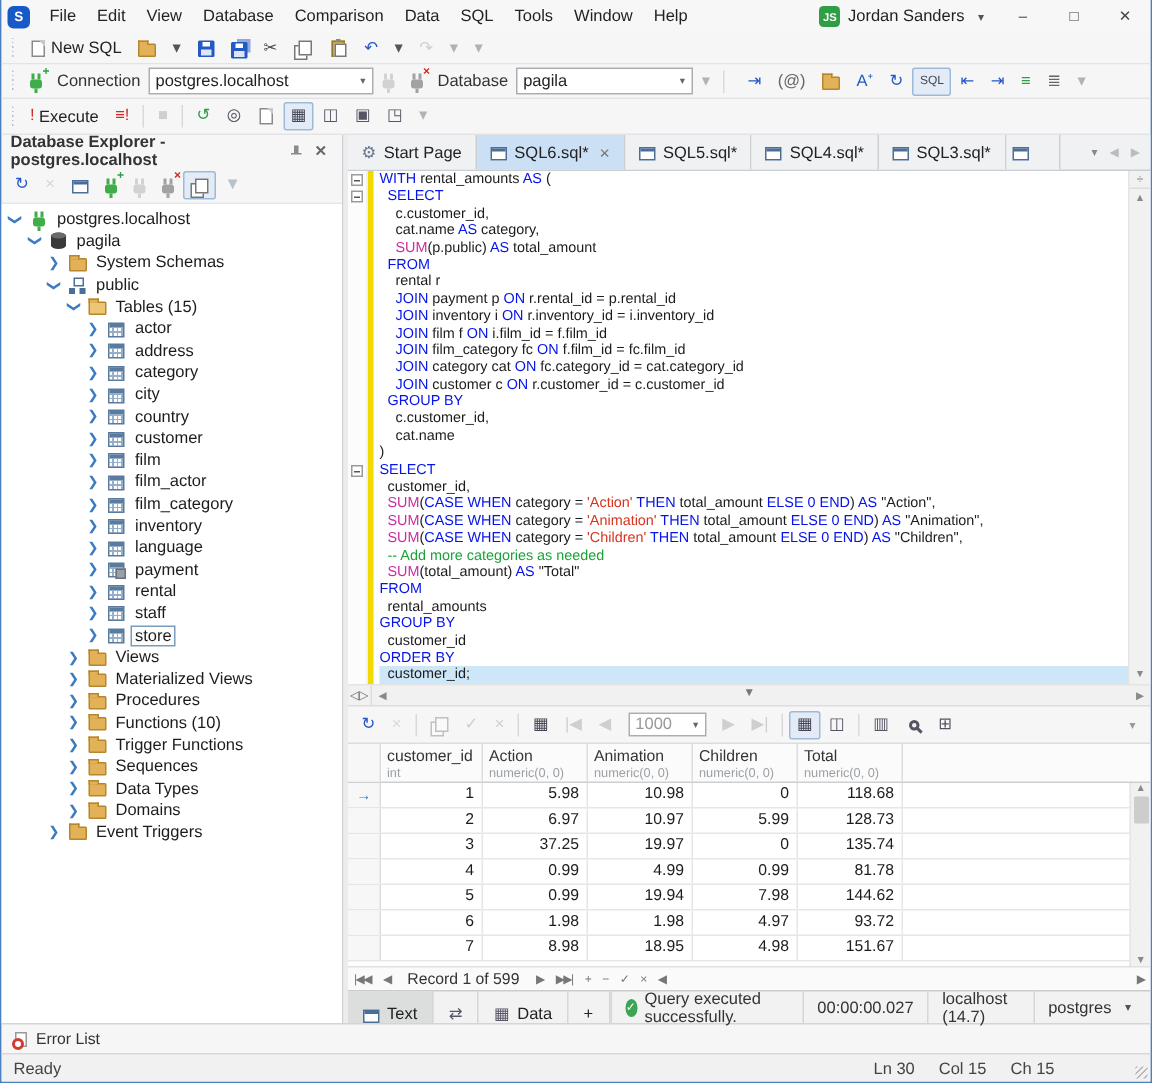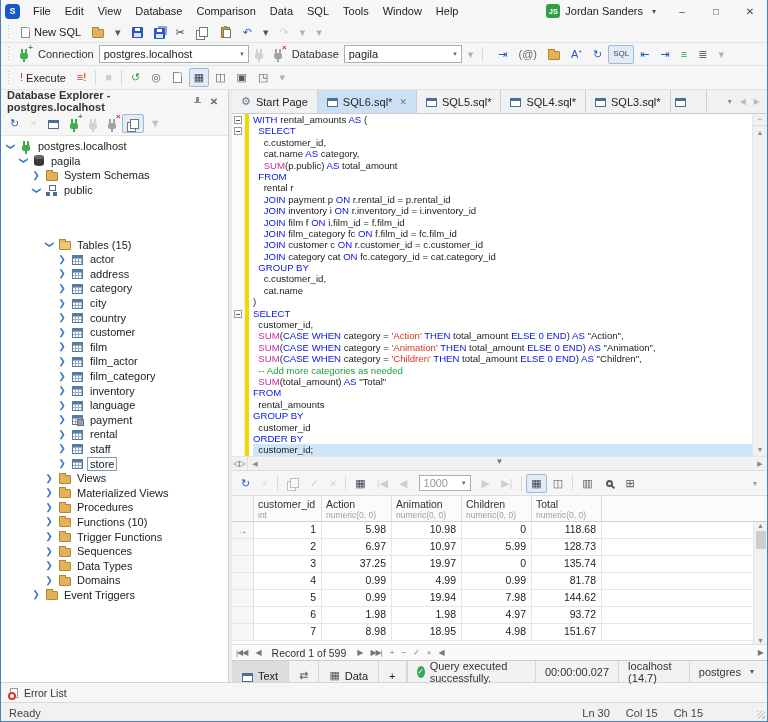--- a/index.html
+++ b/index.html
@@ -407,21 +407,21 @@
             </span>
             <span class="tlb">System Schemas</span>
           </div>
           <div class="trow" style="padding-left: 30px;">
             <span class="cv x">❯</span>
             <span class="tic">
               <i class="ci i-schema"></i>
             </span>
             <span class="tlb">public</span>
           </div>
-          <div class="trow" style="padding-left: 43px; margin-top: 40px;">
+          <div class="trow" style="padding-left: 43px;">
             <span class="cv x">❯</span>
             <span class="tic">
               <i class="ci i-folder i-fopen"></i>
             </span>
             <span class="tlb">Tables (15)</span>
           </div>
           <div class="trow" style="padding-left: 56px;">
             <span class="cv">❯</span>
             <span class="tic">
               <i class="ci i-table"></i>
@@ -672,22 +672,22 @@
             <div class="cl"><span class="t-p">  </span><span class="t-k">SELECT</span></div>
             <div class="cl"><span class="t-p">    c.customer_id,</span></div>
             <div class="cl"><span class="t-p">    cat.name </span><span class="t-k">AS</span><span class="t-p"> category,</span></div>
             <div class="cl"><span class="t-p">    </span><span class="t-f">SUM</span><span class="t-p">(p.public) </span><span class="t-k">AS</span><span class="t-p"> total_amount</span></div>
             <div class="cl"><span class="t-p">  </span><span class="t-k">FROM</span></div>
             <div class="cl"><span class="t-p">    rental r</span></div>
             <div class="cl"><span class="t-p">    </span><span class="t-k">JOIN</span><span class="t-p"> payment p </span><span class="t-k">ON</span><span class="t-p"> r.rental_id = p.rental_id</span></div>
             <div class="cl"><span class="t-p">    </span><span class="t-k">JOIN</span><span class="t-p"> inventory i </span><span class="t-k">ON</span><span class="t-p"> r.inventory_id = i.inventory_id</span></div>
             <div class="cl"><span class="t-p">    </span><span class="t-k">JOIN</span><span class="t-p"> film f </span><span class="t-k">ON</span><span class="t-p"> i.film_id = f.film_id</span></div>
             <div class="cl"><span class="t-p">    </span><span class="t-k">JOIN</span><span class="t-p"> film_category fc </span><span class="t-k">ON</span><span class="t-p"> f.film_id = fc.film_id</span></div>
+            <div class="cl"><span class="t-p">    </span><span class="t-k">JOIN</span><span class="t-p"> category cat </span><span class="t-k">ON</span><span class="t-p"> fc.category_id = cat.category_id</span></div>
             <div class="cl"><span class="t-p">    </span><span class="t-k">JOIN</span><span class="t-p"> customer c </span><span class="t-k">ON</span><span class="t-p"> r.customer_id = c.customer_id</span></div>
-            <div class="cl"><span class="t-p">    </span><span class="t-k">JOIN</span><span class="t-p"> category cat </span><span class="t-k">ON</span><span class="t-p"> fc.category_id = cat.category_id</span></div>
             <div class="cl"><span class="t-p">  </span><span class="t-k">GROUP BY</span></div>
             <div class="cl"><span class="t-p">    c.customer_id,</span></div>
             <div class="cl"><span class="t-p">    cat.name</span></div>
             <div class="cl"><span class="t-p">)</span></div>
             <div class="cl"><span class="t-k">SELECT</span></div>
             <div class="cl"><span class="t-p">  customer_id,</span></div>
             <div class="cl"><span class="t-p">  </span><span class="t-f">SUM</span><span class="t-p">(</span><span class="t-k">CASE</span><span class="t-p"> </span><span class="t-k">WHEN</span><span class="t-p"> category = </span><span class="t-s">'Action'</span><span class="t-p"> </span><span class="t-k">THEN</span><span class="t-p"> total_amount </span><span class="t-k">ELSE</span><span class="t-p"> </span><span class="t-n">0</span><span class="t-p"> </span><span class="t-k">END</span><span class="t-p">) </span><span class="t-k">AS</span><span class="t-p"> "Action",</span></div>
             <div class="cl"><span class="t-p">  </span><span class="t-f">SUM</span><span class="t-p">(</span><span class="t-k">CASE</span><span class="t-p"> </span><span class="t-k">WHEN</span><span class="t-p"> category = </span><span class="t-s">'Animation'</span><span class="t-p"> </span><span class="t-k">THEN</span><span class="t-p"> total_amount </span><span class="t-k">ELSE</span><span class="t-p"> </span><span class="t-n">0</span><span class="t-p"> </span><span class="t-k">END</span><span class="t-p">) </span><span class="t-k">AS</span><span class="t-p"> "Animation",</span></div>
             <div class="cl"><span class="t-p">  </span><span class="t-f">SUM</span><span class="t-p">(</span><span class="t-k">CASE</span><span class="t-p"> </span><span class="t-k">WHEN</span><span class="t-p"> category = </span><span class="t-s">'Children'</span><span class="t-p"> </span><span class="t-k">THEN</span><span class="t-p"> total_amount </span><span class="t-k">ELSE</span><span class="t-p"> </span><span class="t-n">0</span><span class="t-p"> </span><span class="t-k">END</span><span class="t-p">) </span><span class="t-k">AS</span><span class="t-p"> "Children",</span></div>
             <div class="cl"><span class="t-p">  </span><span class="t-c">-- Add more categories as needed</span></div>

